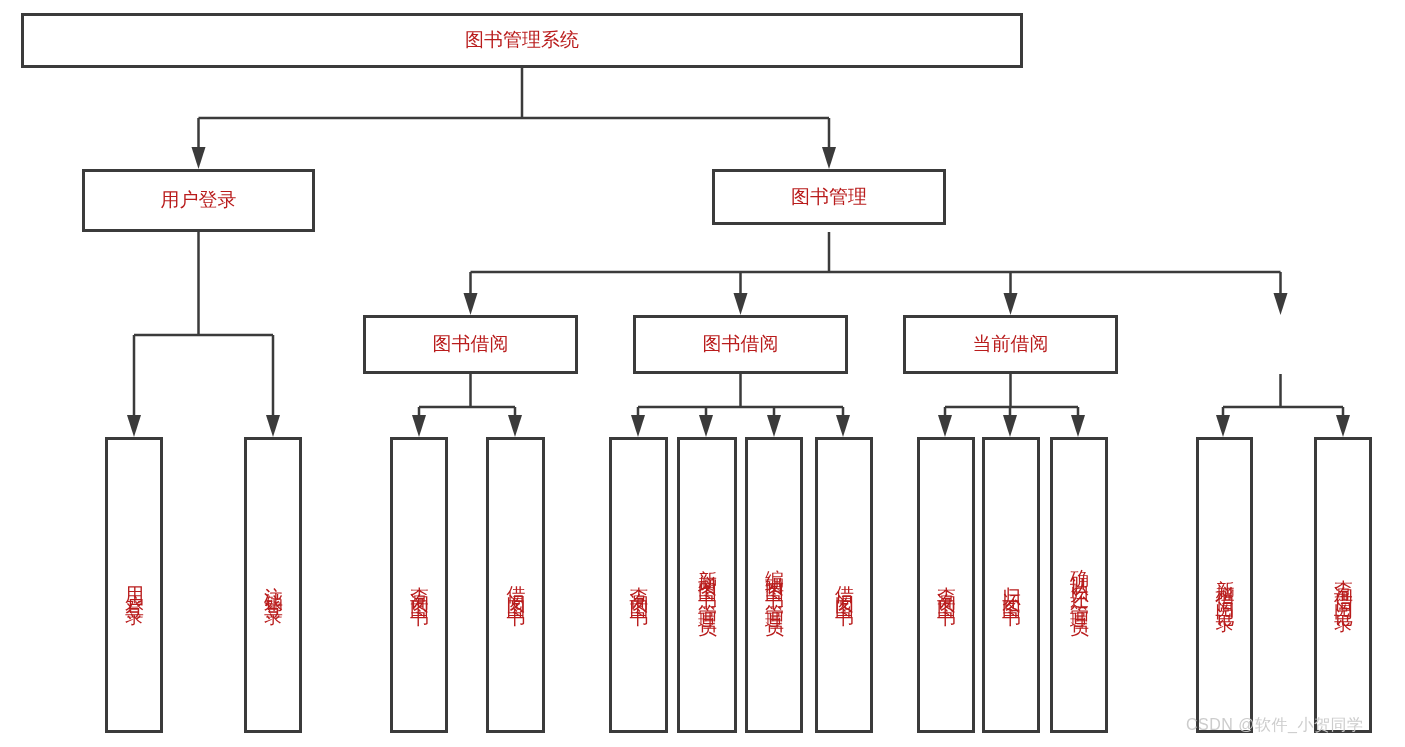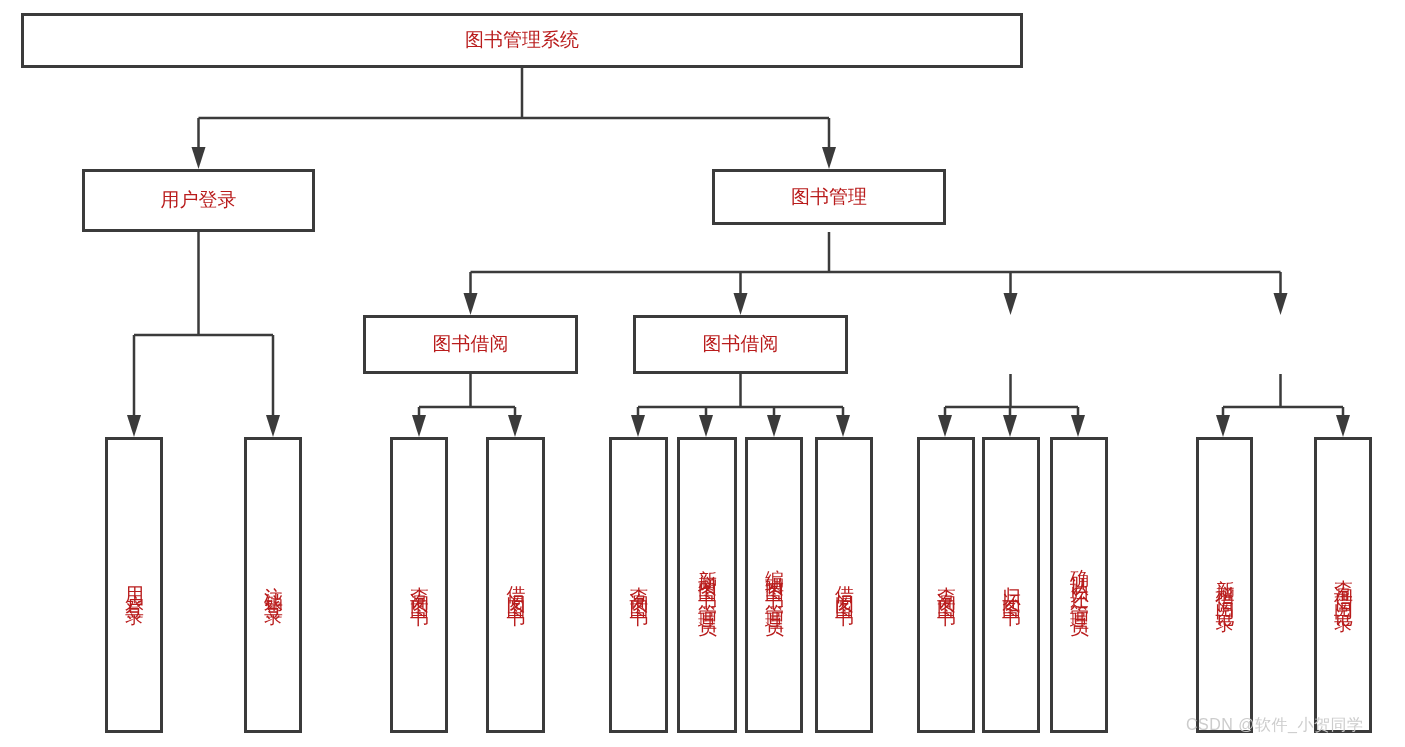--- a/index.html
+++ b/index.html
@@ -115,20 +115,23 @@
   <div class="box" style="left:712px; top:169px; width:234px; height:56px;">
     <span class="lbl">图书管理</span>
   </div>
 
   <div class="box" style="left:363px; top:315px; width:215px; height:59px;">
     <span class="lbl">图书借阅</span>
   </div>
   <div class="box" style="left:633px; top:315px; width:215px; height:59px;">
     <span class="lbl">图书借阅</span>
   </div>
+  <div class="box" style="left:903px; top:315px; width:215px; height:59px;">
+    <span class="lbl">当前借阅</span>
+  </div>
 
   <div class="box vert" style="left:105px; top:437px; width:58px; height:296px;">
     <span class="lbl">用户登录</span>
   </div>
   <div class="box vert" style="left:244px; top:437px; width:58px; height:296px;">
     <span class="lbl">注销登录</span>
   </div>
 
   <div class="box vert" style="left:390px; top:437px; width:58px; height:296px;">
     <span class="lbl">查询图书</span>

